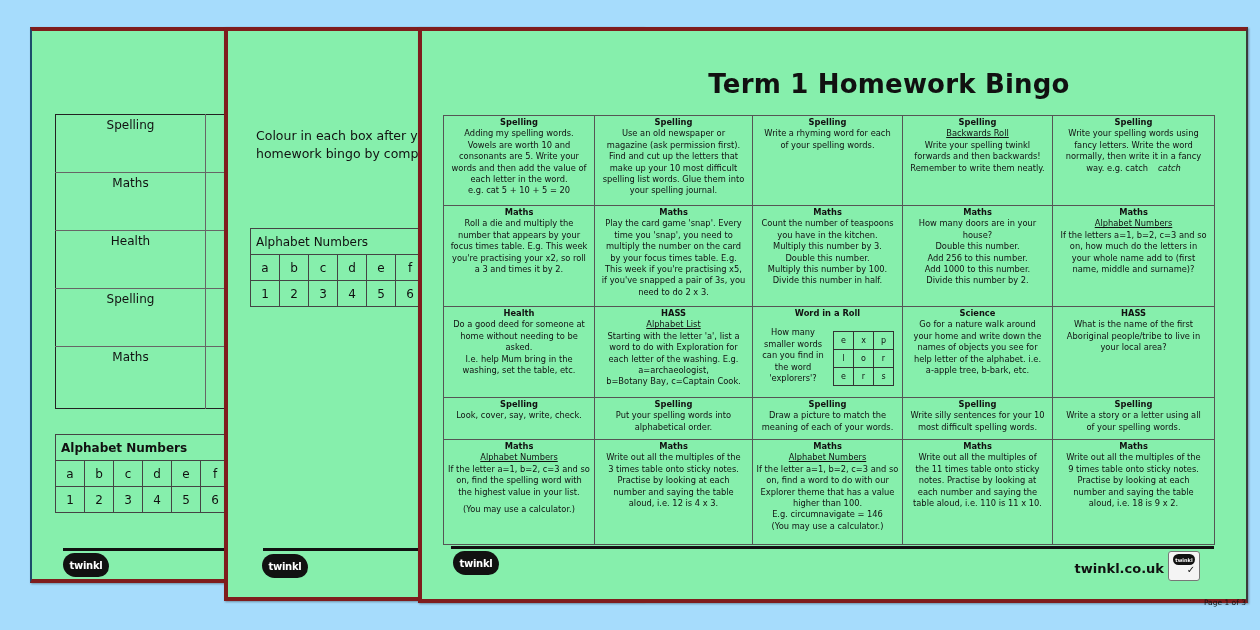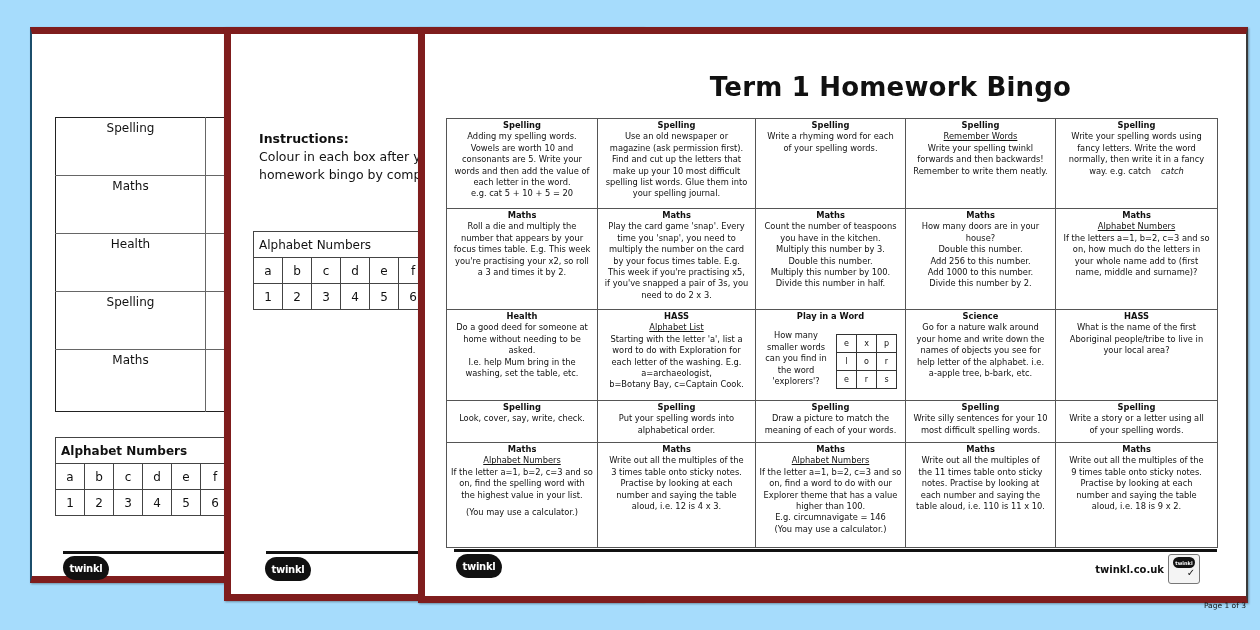--- a/index.html
+++ b/index.html
@@ -5,22 +5,22 @@
     * { box-sizing: border-box; margin: 0; padding: 0; }
     html, body { width: 1260px; height: 630px; overflow: hidden; }
     body {
       background: #a6dcfc;
       position: relative;
       font-family: "DejaVu Sans", sans-serif;
       color: #111;
     }
     .page {
       position: absolute;
-      background: #ffffff;
-      border: 7px solid #7f1d1d;
+      background: #86efac;
+      border: 4px solid #7f1d1d;
       box-shadow: 1px 1px 2px rgba(0,0,0,0.35);
     }
     #page3 { left: 30px; top: 27px; width: 420px; height: 556px; border-left: 2px solid #1b4d6b; }
     #page2 { left: 224px; top: 27px; width: 420px; height: 574px; }
     #page1 { left: 418px; top: 27px; width: 830px; height: 576px; border-right: 2px solid #3a3a3a; }
 
     
     .p3-table { position: absolute; left: 23px; top: 83px; width: 175px; border: 1px solid #222; border-collapse: collapse; }
     .p3-table td { height: 58px; border-top: 1px solid #666; vertical-align: top; text-align: center; font-size: 12px; padding-top: 3px; }
     .p3-table tr:first-child td { border-top: none; }
@@ -76,21 +76,21 @@
     .bingo tr.r3 td { height: 91px; }
     .bingo tr.r4 td { height: 42px; }
     .bingo tr.r5 td { height: 105px; }
     .wiw { display: flex; align-items: flex-start; justify-content: center; gap: 8px; margin-top: 4px; }
     .wiw-text { width: 64px; text-align: center; margin-top: 4px; }
     .wiw-grid { border-collapse: collapse; margin-top: 8px; }
     .wiw-grid td { border: 1px solid #333 !important; width: 20px; height: 18px !important; padding: 0 !important; font-size: 8px; vertical-align: middle !important; }
     .catch-italic { font-style: italic; margin-left: 10px; }
 
     .page-num { position: absolute; left: 0; right: 0; top: 528px; text-align: right; font-size: 7.5px; margin-top: 39px; }
-    .site { position: absolute; right: 82px; top: 530px; font-size: 10px; font-weight: bold; }
+    .site { position: absolute; right: 82px; top: 530px; font-size: 13px; font-weight: bold; }
     .badge {
       position: absolute; right: 46px; top: 520px; width: 32px; height: 30px;
       border: 1px solid #777; border-radius: 3px; background: #f4f4f4;
       display: flex; flex-direction: column; align-items: center; justify-content: flex-start;
       padding-top: 2px;
     }
     .badge .mini { width: 22px; height: 11px; background: #111; border-radius: 6px; color: #fff; font-size: 5px; font-weight: bold; display: flex; align-items: center; justify-content: center; }
     .badge .tick { font-size: 10px; line-height: 10px; margin-left: 14px; }
   </style>
 </head>
@@ -147,21 +147,20 @@
     </tr>
   </tbody>
     </table>
 
   <div class="footer-rule" style="left:31px; top:517px; width:165px;"></div>
   <div class="twinkl-logo" style="left:31px; top:522px;">twinkl</div>
 </div>
 
 <div class="page" id="page2">
   <div class="instructions">
-    <div class="title">Instructions:</div>
     <div>Colour in each box after you'</div>
     <div>homework bingo by completi</div>
   </div>
 
   <table class="alpha-table" id="p2-alpha">
     <tbody>
         <tr>
           <td class="head" colspan="7">Alphabet Numbers</td>
         </tr>
     <tr>
@@ -221,21 +220,21 @@
         <span class="txt">spelling list words. Glue them into</span>
         <span class="txt">your spelling journal.</span>
       </td>
       <td>
         <span class="cat">Spelling</span>
         <span class="txt">Write a rhyming word for each</span>
         <span class="txt">of your spelling words.</span>
       </td>
       <td>
         <span class="cat">Spelling</span>
-        <span class="sub">Remember Words</span>
+        <span class="sub">Backwards Roll</span>
         <span class="txt">Write your spelling twinkl</span>
         <span class="txt">forwards and then backwards!</span>
         <span class="txt">Remember to write them neatly.</span>
       </td>
       <td>
         <span class="cat">Spelling</span>
         <span class="txt">Write your spelling words using</span>
         <span class="txt">fancy letters. Write the word</span>
         <span class="txt">normally, then write it in a fancy</span>
         <span class="txt"><span>way. e.g. catch</span><span class="catch-italic">catch</span></span>
@@ -301,21 +300,21 @@
       <td>
         <span class="cat">HASS</span>
         <span class="sub">Alphabet List</span>
         <span class="txt">Starting with the letter 'a', list a</span>
         <span class="txt">word to do with Exploration for</span>
         <span class="txt">each letter of the washing. E.g.</span>
         <span class="txt">a=archaeologist,</span>
         <span class="txt">b=Botany Bay, c=Captain Cook.</span>
       </td>
       <td>
-        <span class="cat">Play in a Word</span>
+        <span class="cat">Word in a Roll</span>
         <div class="wiw">
           <div class="wiw-text">
             <span class="txt">How many</span>
             <span class="txt">smaller words</span>
             <span class="txt">can you find in</span>
             <span class="txt">the word</span>
             <span class="txt">'explorers'?</span>
           </div>
           <table class="wiw-grid">
             <tbody>

